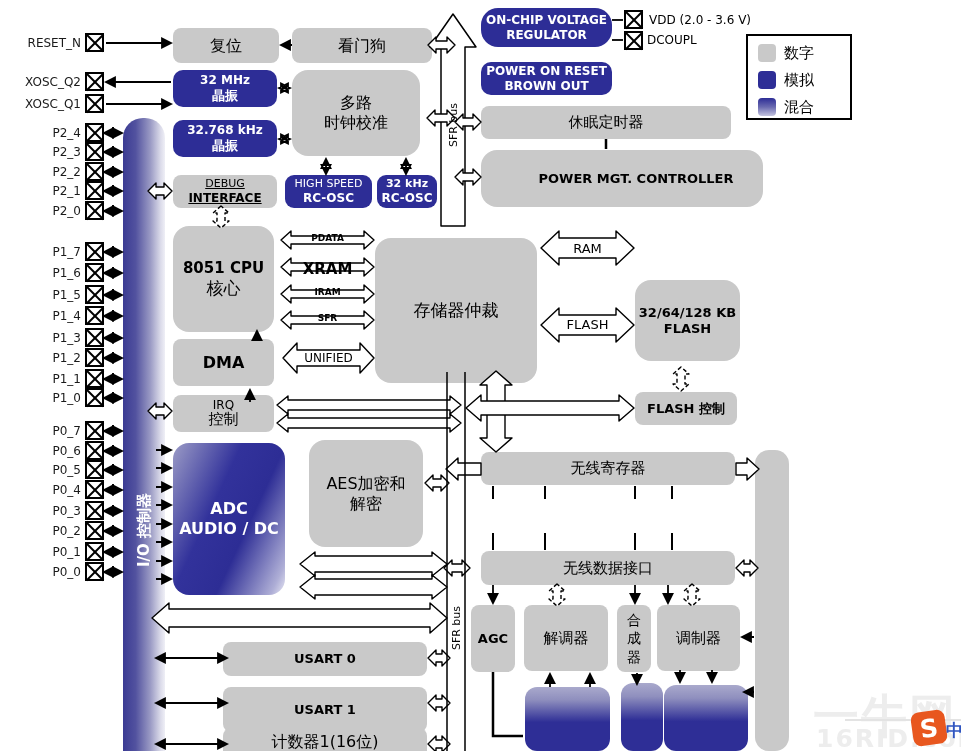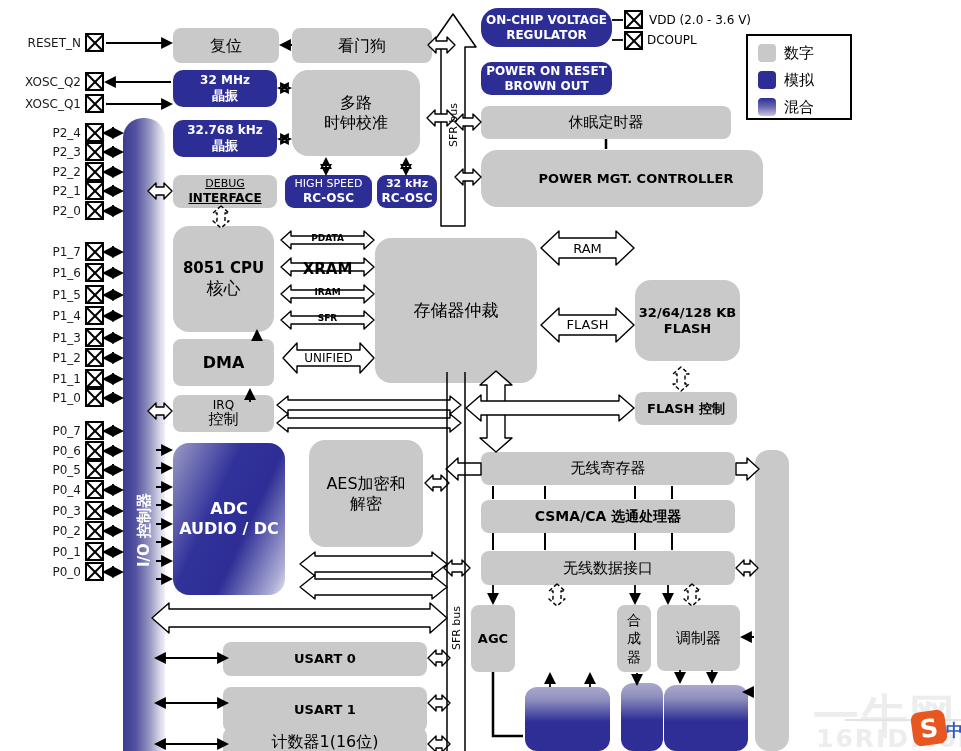--- a/index.html
+++ b/index.html
@@ -144,29 +144,29 @@
     <span class="b f16">AUDIO / DC</span>
     </div>
   <div class="blk gray r16 f16" style="left:309px;top:440px;width:114px;height:107px;">
     <span>AES加密和</span>
     <span>解密</span>
     </div>
 
   <div class="blk gray f15" style="left:481px;top:452px;width:254px;height:33px;">
       <span>无线寄存器</span>
     </div>
-  <div class="blk gray" style="left:481px;top:500px;width:254px;height:33px;">
-      <span class="b f14">CSMA/CA 选通处理器</span>
-    </div>
   <div class="blk gray f15" style="left:481px;top:551px;width:254px;height:34px;">
       <span>无线数据接口</span>
     </div>
   <div class="tall" style="position:absolute;left:755px;top:450px;width:34px;height:301px;z-index:1;"></div>
   <div class="blk gray" style="left:471px;top:605px;width:44px;height:67px;">
       <span class="b f13">AGC</span>
+    </div>
+  <div class="blk gray f15" style="left:524px;top:605px;width:84px;height:66px;">
+      <span>解调器</span>
     </div>
   <div class="blk gray" style="left:617px;top:605px;width:34px;height:67px;">
     <span class="f14" style="width:16px;word-break:break-all;line-height:1.3;">合成器</span>
     </div>
   <div class="blk gray f15" style="left:657px;top:605px;width:83px;height:66px;">
       <span>调制器</span>
     </div>
   <div class="blueg" style="position:absolute;left:525px;top:687px;width:85px;height:64px;z-index:1;"></div>
   <div class="blueg" style="position:absolute;left:621px;top:683px;width:42px;height:68px;z-index:1;"></div>
   <div class="blueg" style="position:absolute;left:664px;top:685px;width:84px;height:66px;z-index:1;"></div>

